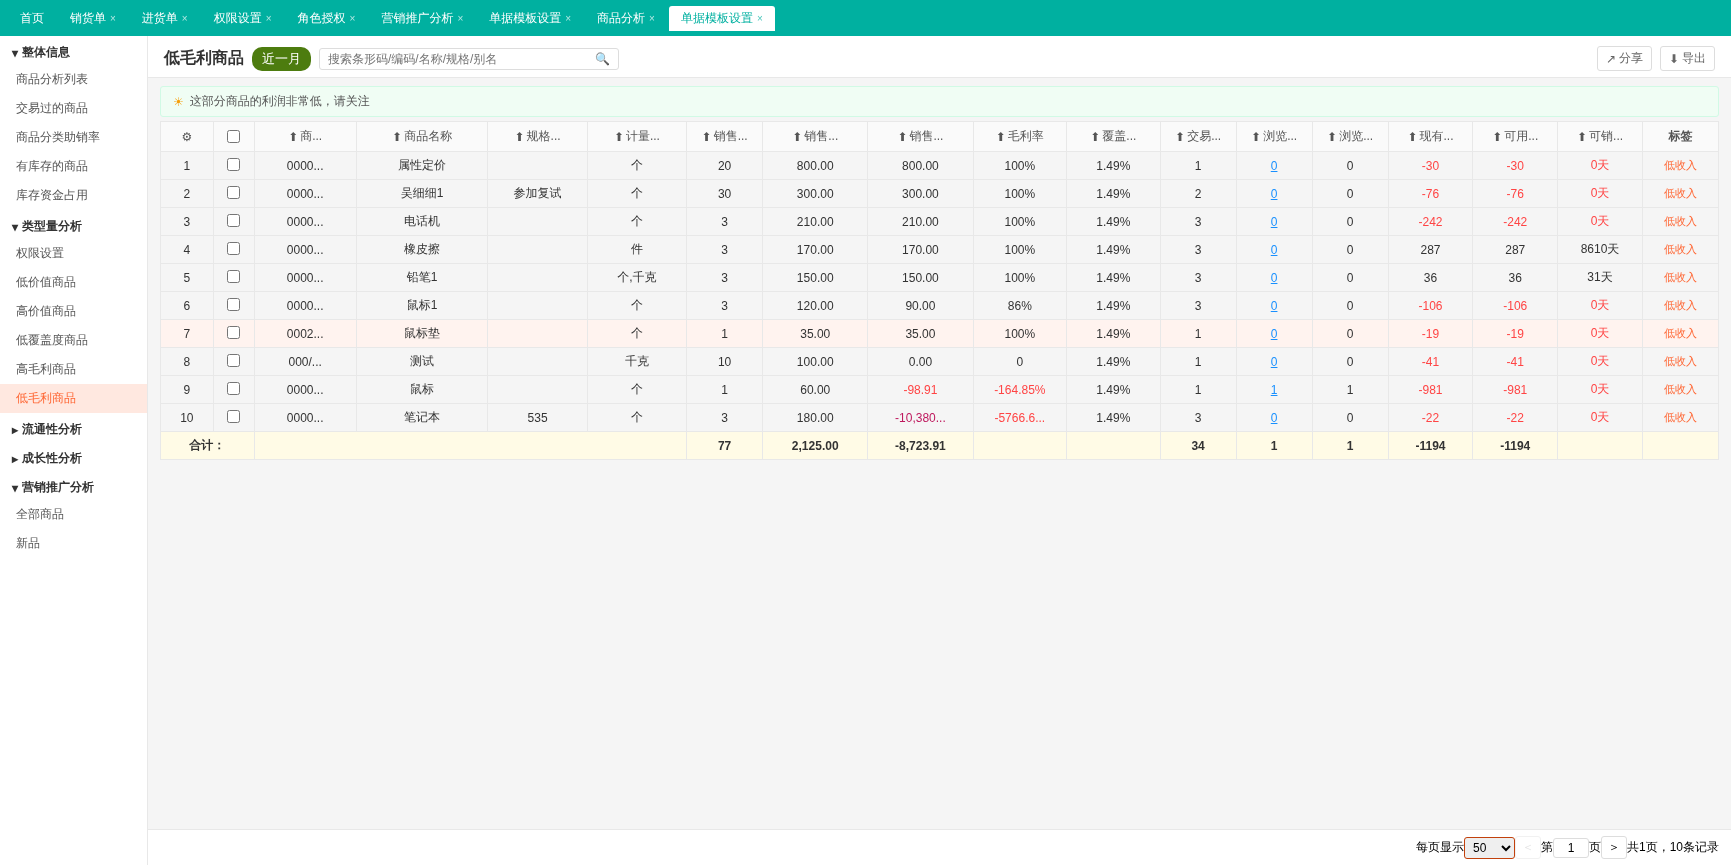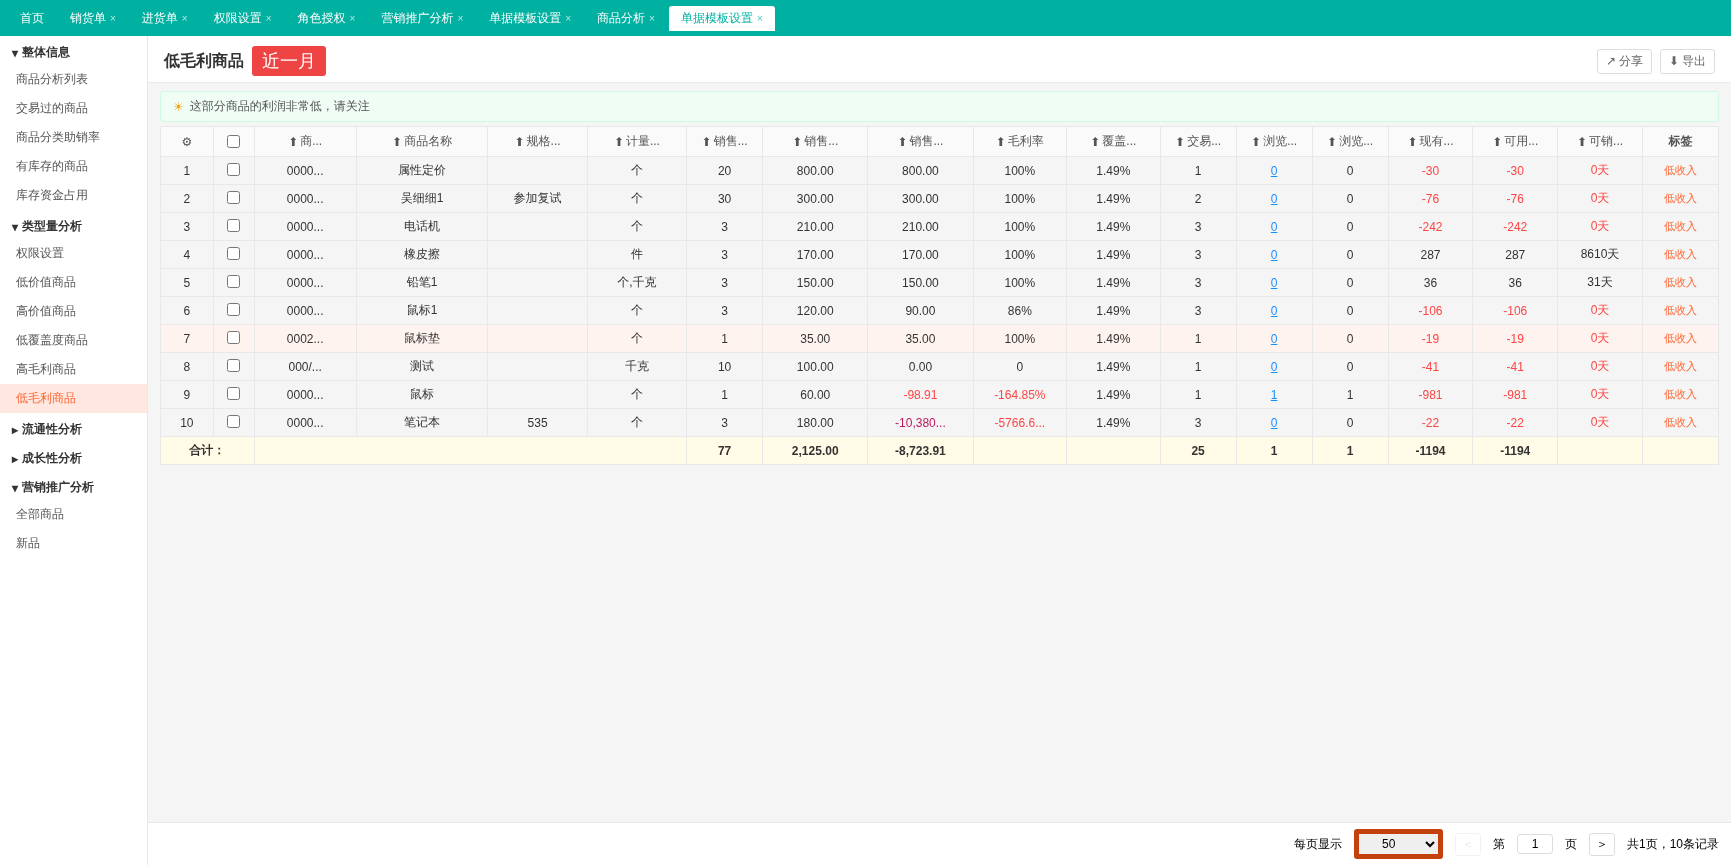--- a/index.html
+++ b/index.html
@@ -78,27 +78,27 @@
       background: #fff;
       border-bottom: 1px solid #e8e8e8;
       flex-shrink: 0;
     }
     .page-title-text {
       font-size: 16px;
       font-weight: bold;
       color: #333;
     }
     .filter-btn {
-      background: #ef4444;
+      background: #4d7c0f;
       color: #fff;
       border: none;
-      border-radius: 3px;
+      border-radius: 10px;
       padding: 3px 10px;
       cursor: pointer;
-      font-size: 18px;
+      font-size: 13px;
     }
     .search-box {
       display: flex;
       align-items: center;
       border: 1px solid #ddd;
       border-radius: 3px;
       padding: 3px 8px;
       gap: 4px;
       flex: 1;
       max-width: 300px;
@@ -208,29 +208,29 @@
     .col-avail { width: 58px; }
     .col-sellable { width: 58px; }
     .col-tag { width: 52px; font-weight: bold; }
 
     
     .pagination-bar {
       padding: 6px 12px;
       display: flex;
       align-items: center;
       justify-content: flex-end;
-      gap: 12px;
+      gap: 0;
       background: #fff;
       border-top: 1px solid #e8e8e8;
       flex-shrink: 0;
     }
     .pag-select {
-      border: 5px solid #c2410c;
+      border: 1px solid #c2410c;
       border-radius: 3px;
-      padding: 2px 19px;
+      padding: 2px 4px;
       font-size: 12px;
     }
     .pag-btn {
       padding: 2px 6px;
       border: 1px solid #ddd;
       border-radius: 3px;
       background: #fff;
       cursor: pointer;
       font-size: 12px;
     }
@@ -335,20 +335,24 @@
     </div>
     <div class="sidebar-item">全部商品</div>
     <div class="sidebar-item">新品</div>
   </div>
 
   <div class="content">
 
     <div class="content-header">
       <span class="page-title-text">低毛利商品</span>
       <button class="filter-btn">近一月</button>
+      <div class="search-box">
+        <input type="text" placeholder="搜索条形码/编码/名称/规格/别名" style="">
+        <span style="color:#aaa; cursor:pointer;">🔍</span>
+      </div>
       <div class="header-actions">
         <button class="action-btn">
           <span>↗</span>
           <span>分享</span>
         </button>
         <button class="action-btn">
           <span>⬇</span>
           <span>导出</span>
         </button>
       </div>
@@ -626,21 +630,21 @@
           </tbody>
         <tfoot>
           <tr>
             <td colspan="2">合计：</td>
             <td colspan="4"></td>
             <td>77</td>
             <td>2,125.00</td>
             <td>-8,723.91</td>
             <td></td>
             <td></td>
-            <td>25</td>
+            <td>34</td>
             <td>1</td>
             <td>1</td>
             <td>-1194</td>
             <td>-1194</td>
             <td></td>
             <td></td>
           </tr>
         </tfoot>
       </table>
     </div>

